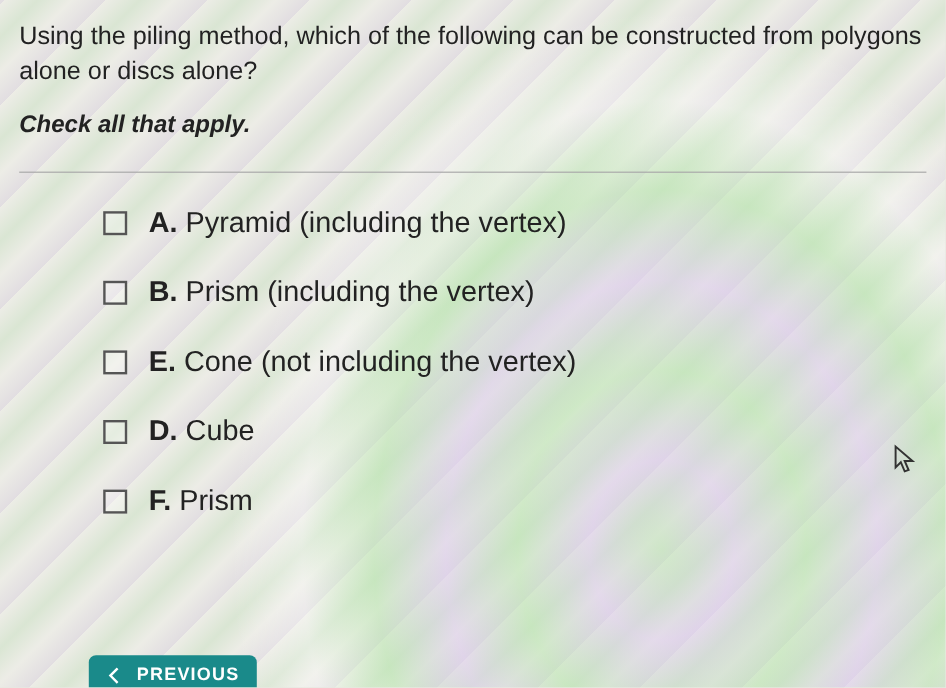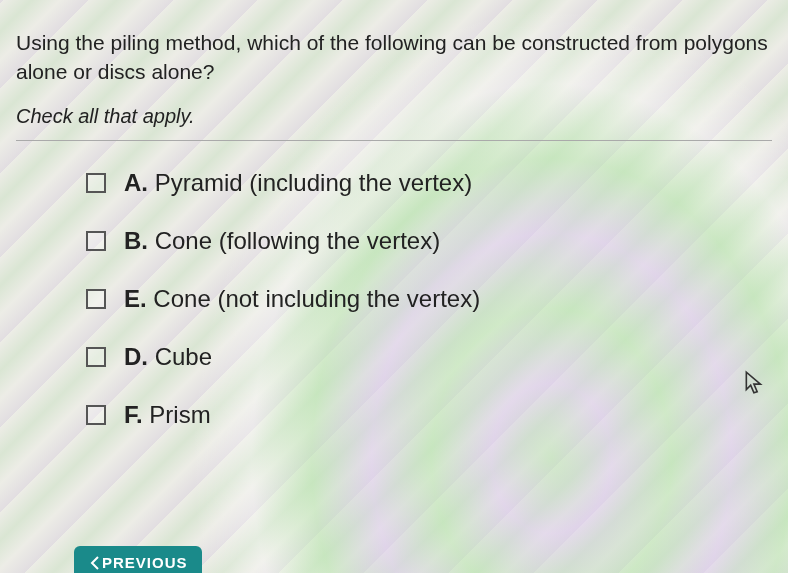--- a/index.html
+++ b/index.html
@@ -34,33 +34,34 @@
           rgba(200, 180, 230, 0.2) 0px,
           rgba(255, 255, 255, 0.2) 20px,
           rgba(160, 220, 160, 0.2) 40px,
           rgba(255, 255, 255, 0.2) 60px),
         #e8e8e0;
       z-index: 0;
     }
     .content {
       position: relative;
       z-index: 1;
-      padding: 28px 16px;
+      padding: 16px 16px;
     }
     .question-text {
       font-size: 21px;
       color: #222;
       line-height: 1.4;
       margin-bottom: 18px;
     }
     .instruction {
       font-size: 20px;
       font-style: italic;
       color: #222;
-      margin-bottom: 12px;
+      margin-bottom: 27px;
+      font-weight: bold;
     }
     .divider {
       border: none;
       border-top: 1px solid #aaa;
       margin-bottom: 28px;
     }
     .options {
       padding-left: 70px;
     }
     .option-row {
@@ -92,21 +93,21 @@
       color: white;
       font-size: 15px;
       font-weight: bold;
       padding: 8px 14px 2px 14px;
       border-radius: 6px 6px 0 0;
       border: none;
       letter-spacing: 1px;
       cursor: pointer;
       display: flex;
       align-items: center;
-      gap: 0;
+      gap: 12px;
     }
     .prev-button svg {
       width: 14px;
       height: 14px;
     }
     .cursor-icon {
       position: absolute;
       right: 22px;
       top: 370px;
       width: 22px;
@@ -131,21 +132,21 @@
       <div class="option-label">
         <span class="option-letter">A.</span>
         <span>Pyramid (including the vertex)</span>
       </div>
     </div>
 
     <div class="option-row">
       <div class="checkbox"></div>
       <div class="option-label">
         <span class="option-letter">B.</span>
-        <span>Cone (following the vertex)</span>
+        <span>Prism (including the vertex)</span>
       </div>
     </div>
 
 
     <div class="option-row">
       <div class="checkbox"></div>
       <div class="option-label">
         <span class="option-letter">E.</span>
         <span>Cone (not including the vertex)</span>
       </div>

